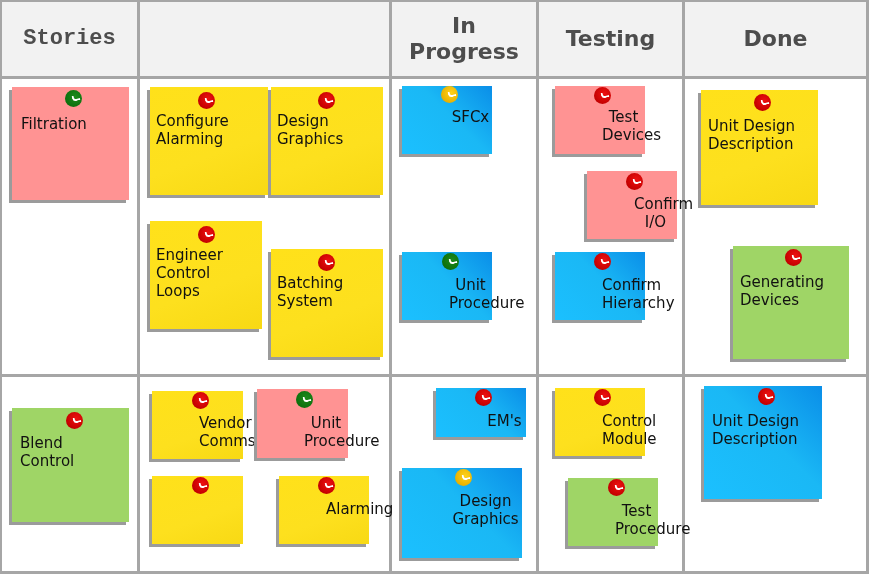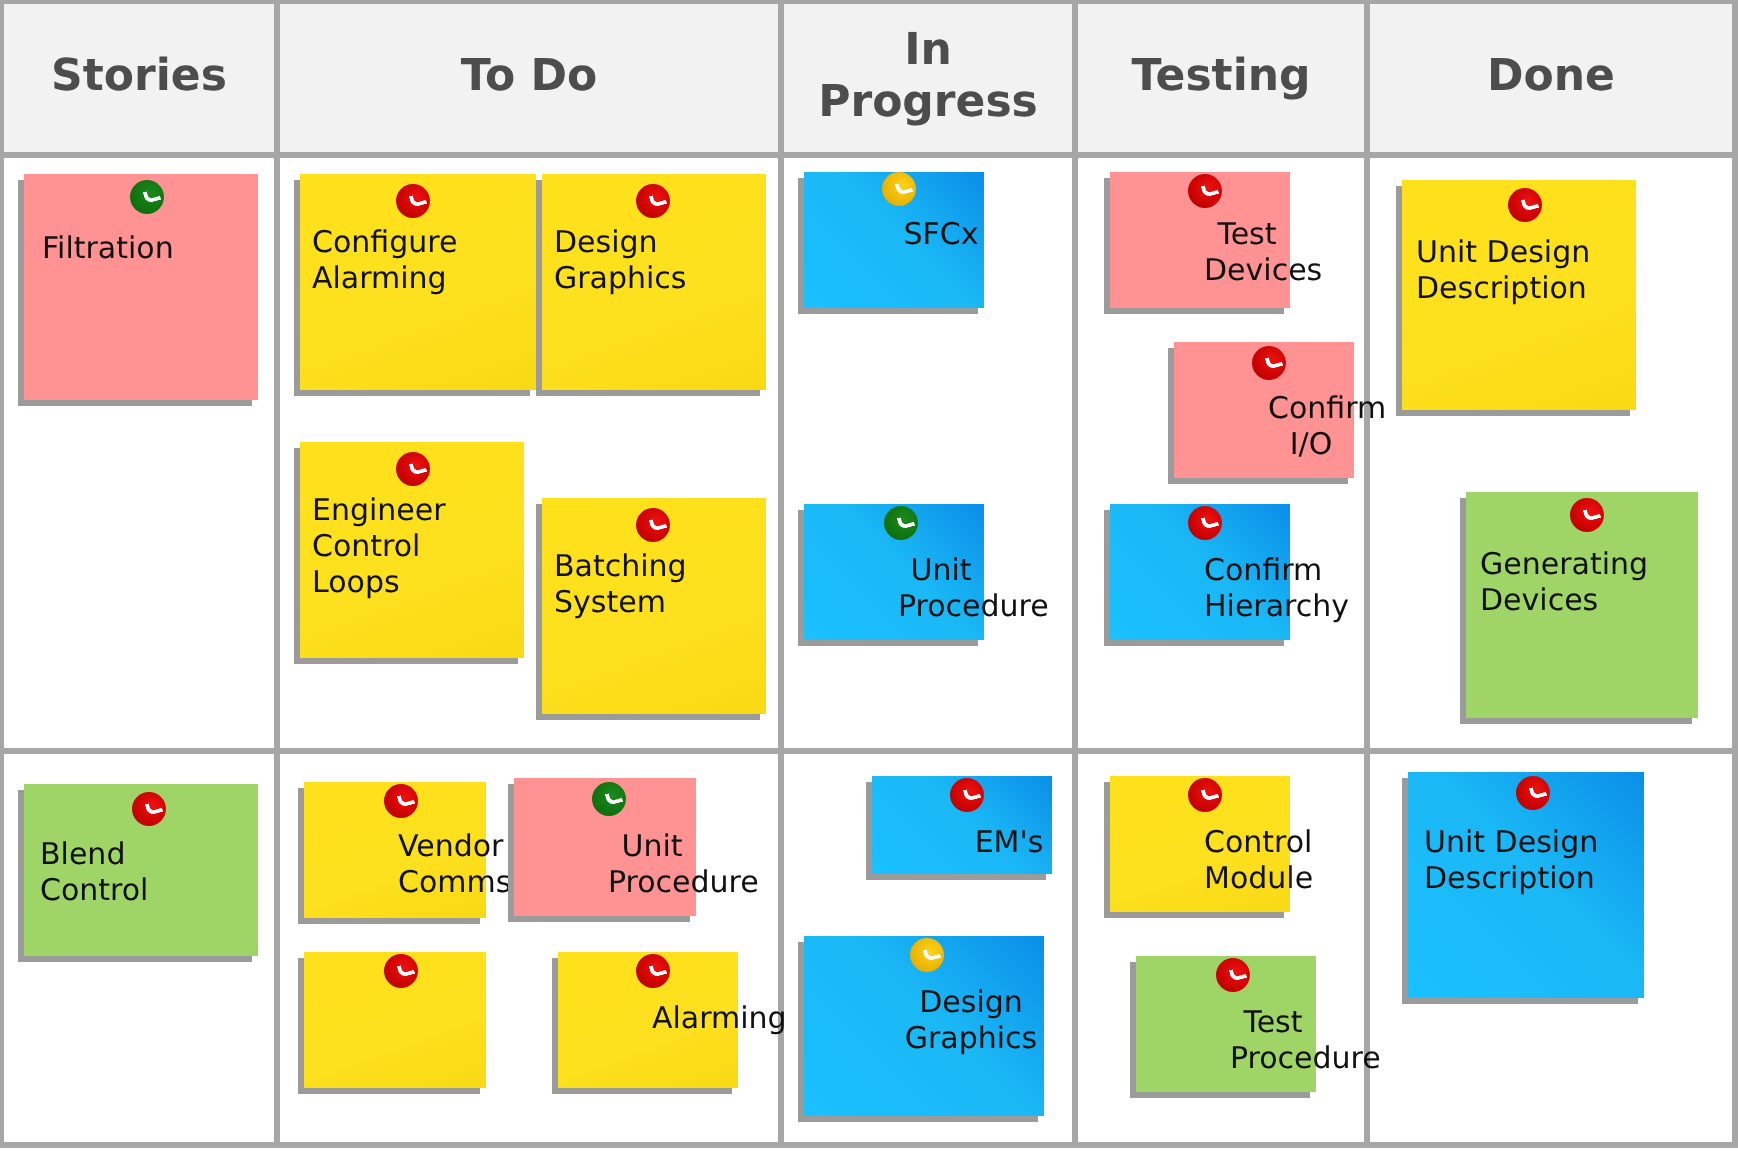--- a/index.html
+++ b/index.html
@@ -41,22 +41,21 @@
   <div class="hline" style="left:0;top:76px;width:869px;height:3px;"></div>
   <div class="hline" style="left:0;top:374px;width:869px;height:3px;"></div>
   <div class="hline" style="left:0;top:571px;width:869px;height:3px;"></div>
   <div class="vline" style="left:0;top:0;width:2px;height:574px;"></div>
   <div class="vline" style="left:137px;top:0;width:3px;height:574px;"></div>
   <div class="vline" style="left:389px;top:0;width:3px;height:574px;"></div>
   <div class="vline" style="left:536px;top:0;width:3px;height:574px;"></div>
   <div class="vline" style="left:682px;top:0;width:3px;height:574px;"></div>
   <div class="vline" style="left:866px;top:0;width:3px;height:574px;"></div>
 
-  <div class="col-head" style="left:2px;width:135px;">Stories</div>
-  <div class="col-head" style="left:140px;width:249px;">To Do</div>
+  <div class="col-head" style="left:2px;width:135px;font-family:Liberation Mono, monospace;">Stories</div>
   <div class="col-head" style="left:392px;width:144px;white-space:pre-line;">In
 Progress</div>
   <div class="col-head" style="left:539px;width:143px;">Testing</div>
   <div class="col-head" style="left:685px;width:181px;">Done</div>
 
   <div class="note pink left" style="left:12px;top:87px;width:117px;height:113px;">
     <div class="pin green" style="left:53px;top:3px;"></div>
     <div class="label" style="top:28px;">Filtration</div>
   </div>
 
@@ -112,21 +111,21 @@
     <div class="pin red" style="left:53px;top:4px;"></div>
     <div class="label" style="top:27px;padding-left:7px;">Unit Design
 Description</div>
   </div>
   <div class="note green left" style="left:733px;top:246px;width:116px;height:113px;">
     <div class="pin red" style="left:52px;top:3px;"></div>
     <div class="label" style="top:27px;padding-left:7px;">Generating
 Devices</div>
   </div>
 
-  <div class="note green left" style="left:12px;top:392px;width:117px;height:86px;">
+  <div class="note green left" style="left:12px;top:408px;width:117px;height:114px;">
     <div class="pin red" style="left:54px;top:4px;"></div>
     <div class="label" style="top:26px;padding-left:8px;">Blend
 Control</div>
   </div>
 
   <div class="note yellow center" style="left:152px;top:391px;width:91px;height:68px;">
     <div class="pin red" style="left:40px;top:1px;"></div>
     <div class="label" style="top:23px;">Vendor
 Comms</div>
   </div>

